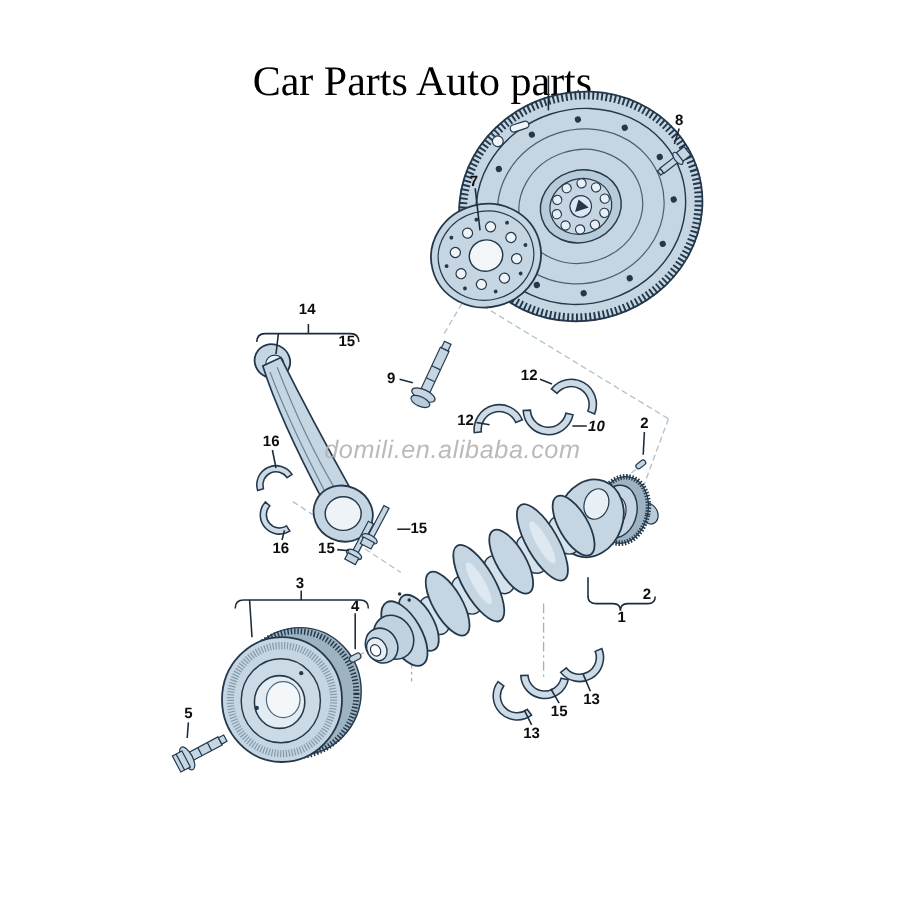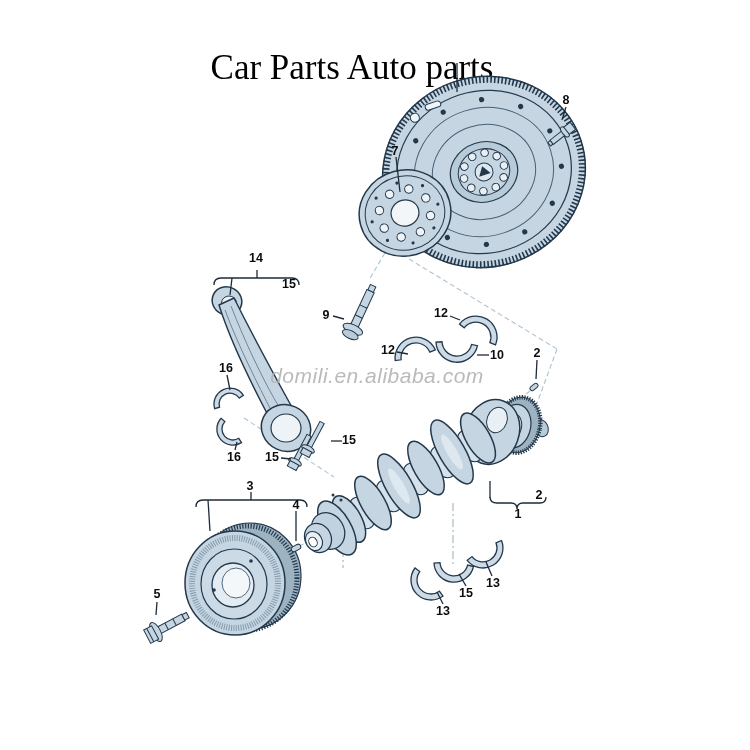--- a/index.html
+++ b/index.html
@@ -238,21 +238,21 @@
       </g>
   </svg>
 
   <div class="watermark">domili.en.alibaba.com</div>
   <div id="callouts">
       <span class="callout" style="left: 566px; top: 100px;">8</span>
       <span class="callout" style="left: 395px; top: 151px;">7</span>
       <span class="callout" style="left: 326px; top: 315px;">9</span>
       <span class="callout" style="left: 441px; top: 313px;">12</span>
       <span class="callout" style="left: 388px; top: 350px;">12</span>
-      <span class="callout" style="left: 497px; top: 355px;">10</span>
+      <span class="callout" style="left: 497px; top: 355px; font-style: italic;">10</span>
       <span class="callout" style="left: 537px; top: 353px;">2</span>
       <span class="callout" style="left: 256px; top: 258px;">14</span>
       <span class="callout" style="left: 289px; top: 284px;">15</span>
       <span class="callout" style="left: 226px; top: 368px;">16</span>
       <span class="callout" style="left: 234px; top: 457px;">16</span>
       <span class="callout" style="left: 272px; top: 457px;">15</span>
       <span class="callout" style="left: 349px; top: 440px;">15</span>
       <span class="callout" style="left: 250px; top: 486px;">3</span>
       <span class="callout" style="left: 296px; top: 505px;">4</span>
       <span class="callout" style="left: 157px; top: 594px;">5</span>

